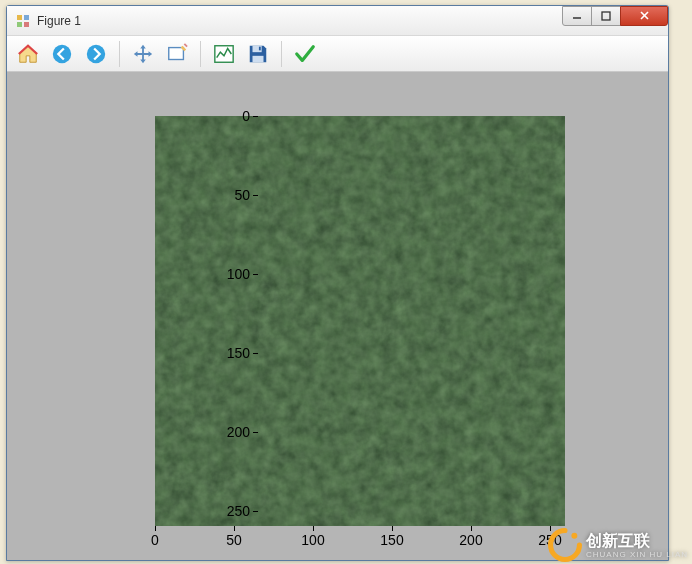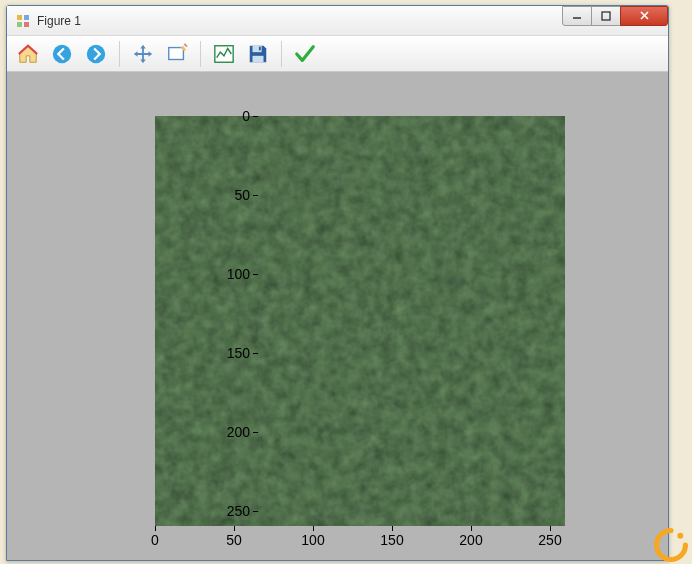--- a/index.html
+++ b/index.html
@@ -262,13 +262,17 @@
     <span class="tick-x" style="left:543px">250</span>
     <span class="tick-x-line" style="left:543px"></span>
   </div>
 </div>
 
 <div class="watermark">
   <svg width="34" height="34" viewBox="0 0 40 40">
     <path d="M20 3 A17 17 0 1 0 37 20" fill="none" stroke="#f7a823" stroke-width="6" stroke-linecap="round"></path>
     <circle cx="31" cy="9" r="3.5" fill="#f7a823"></circle>
   </svg>
+  <div class="watermark-text">
+    <span>创新互联</span>
+    <span class="watermark-sub">CHUANG XIN HU LIAN</span>
+  </div>
 </div>
 
 </body></html>

